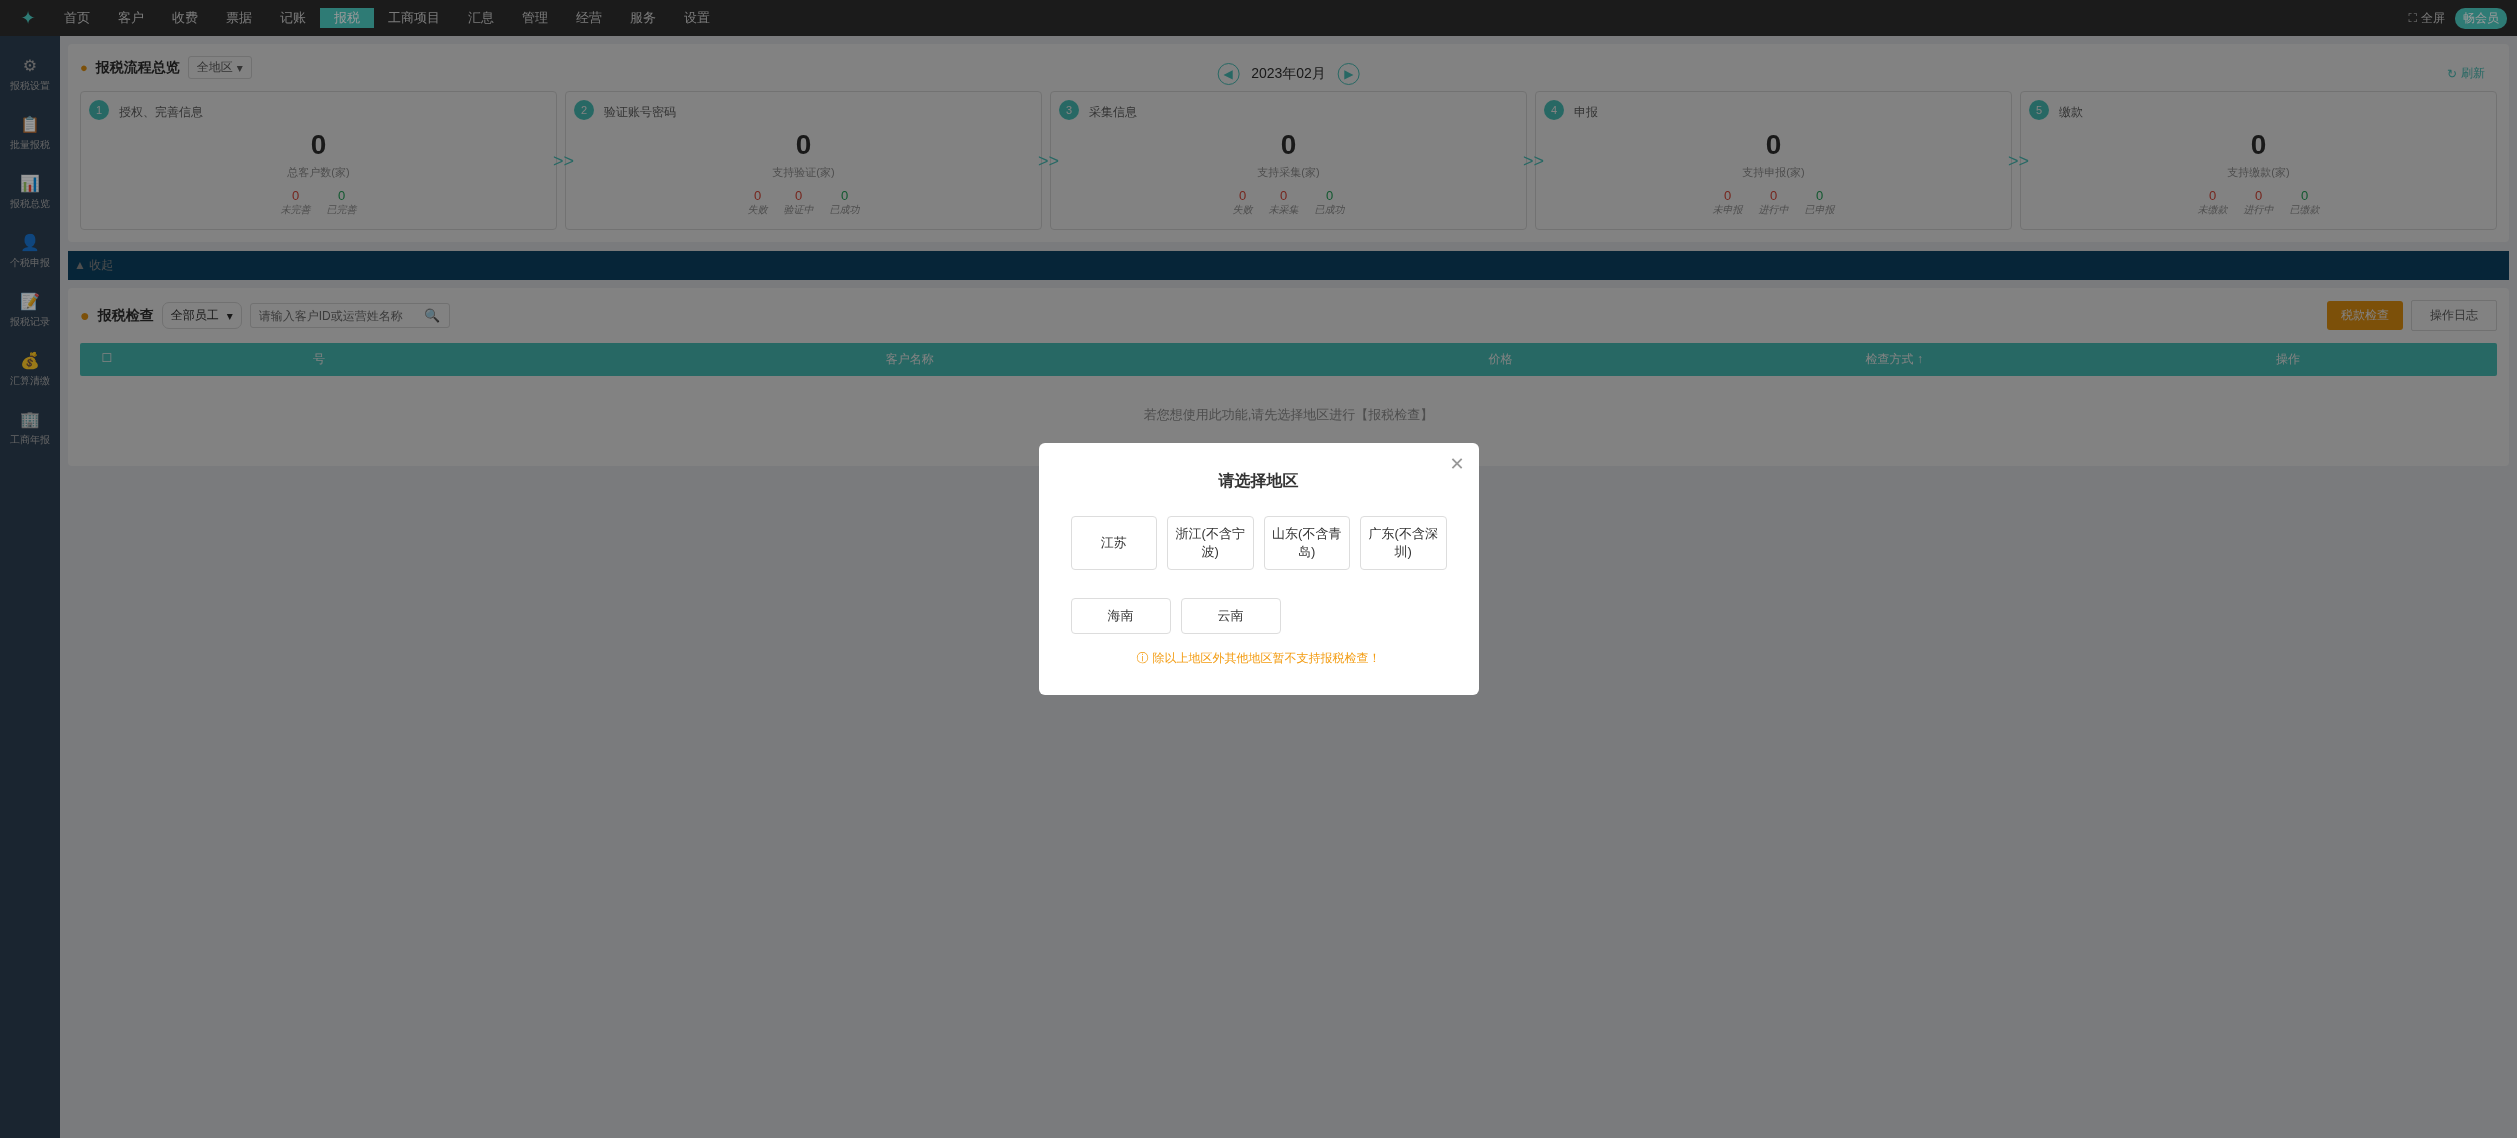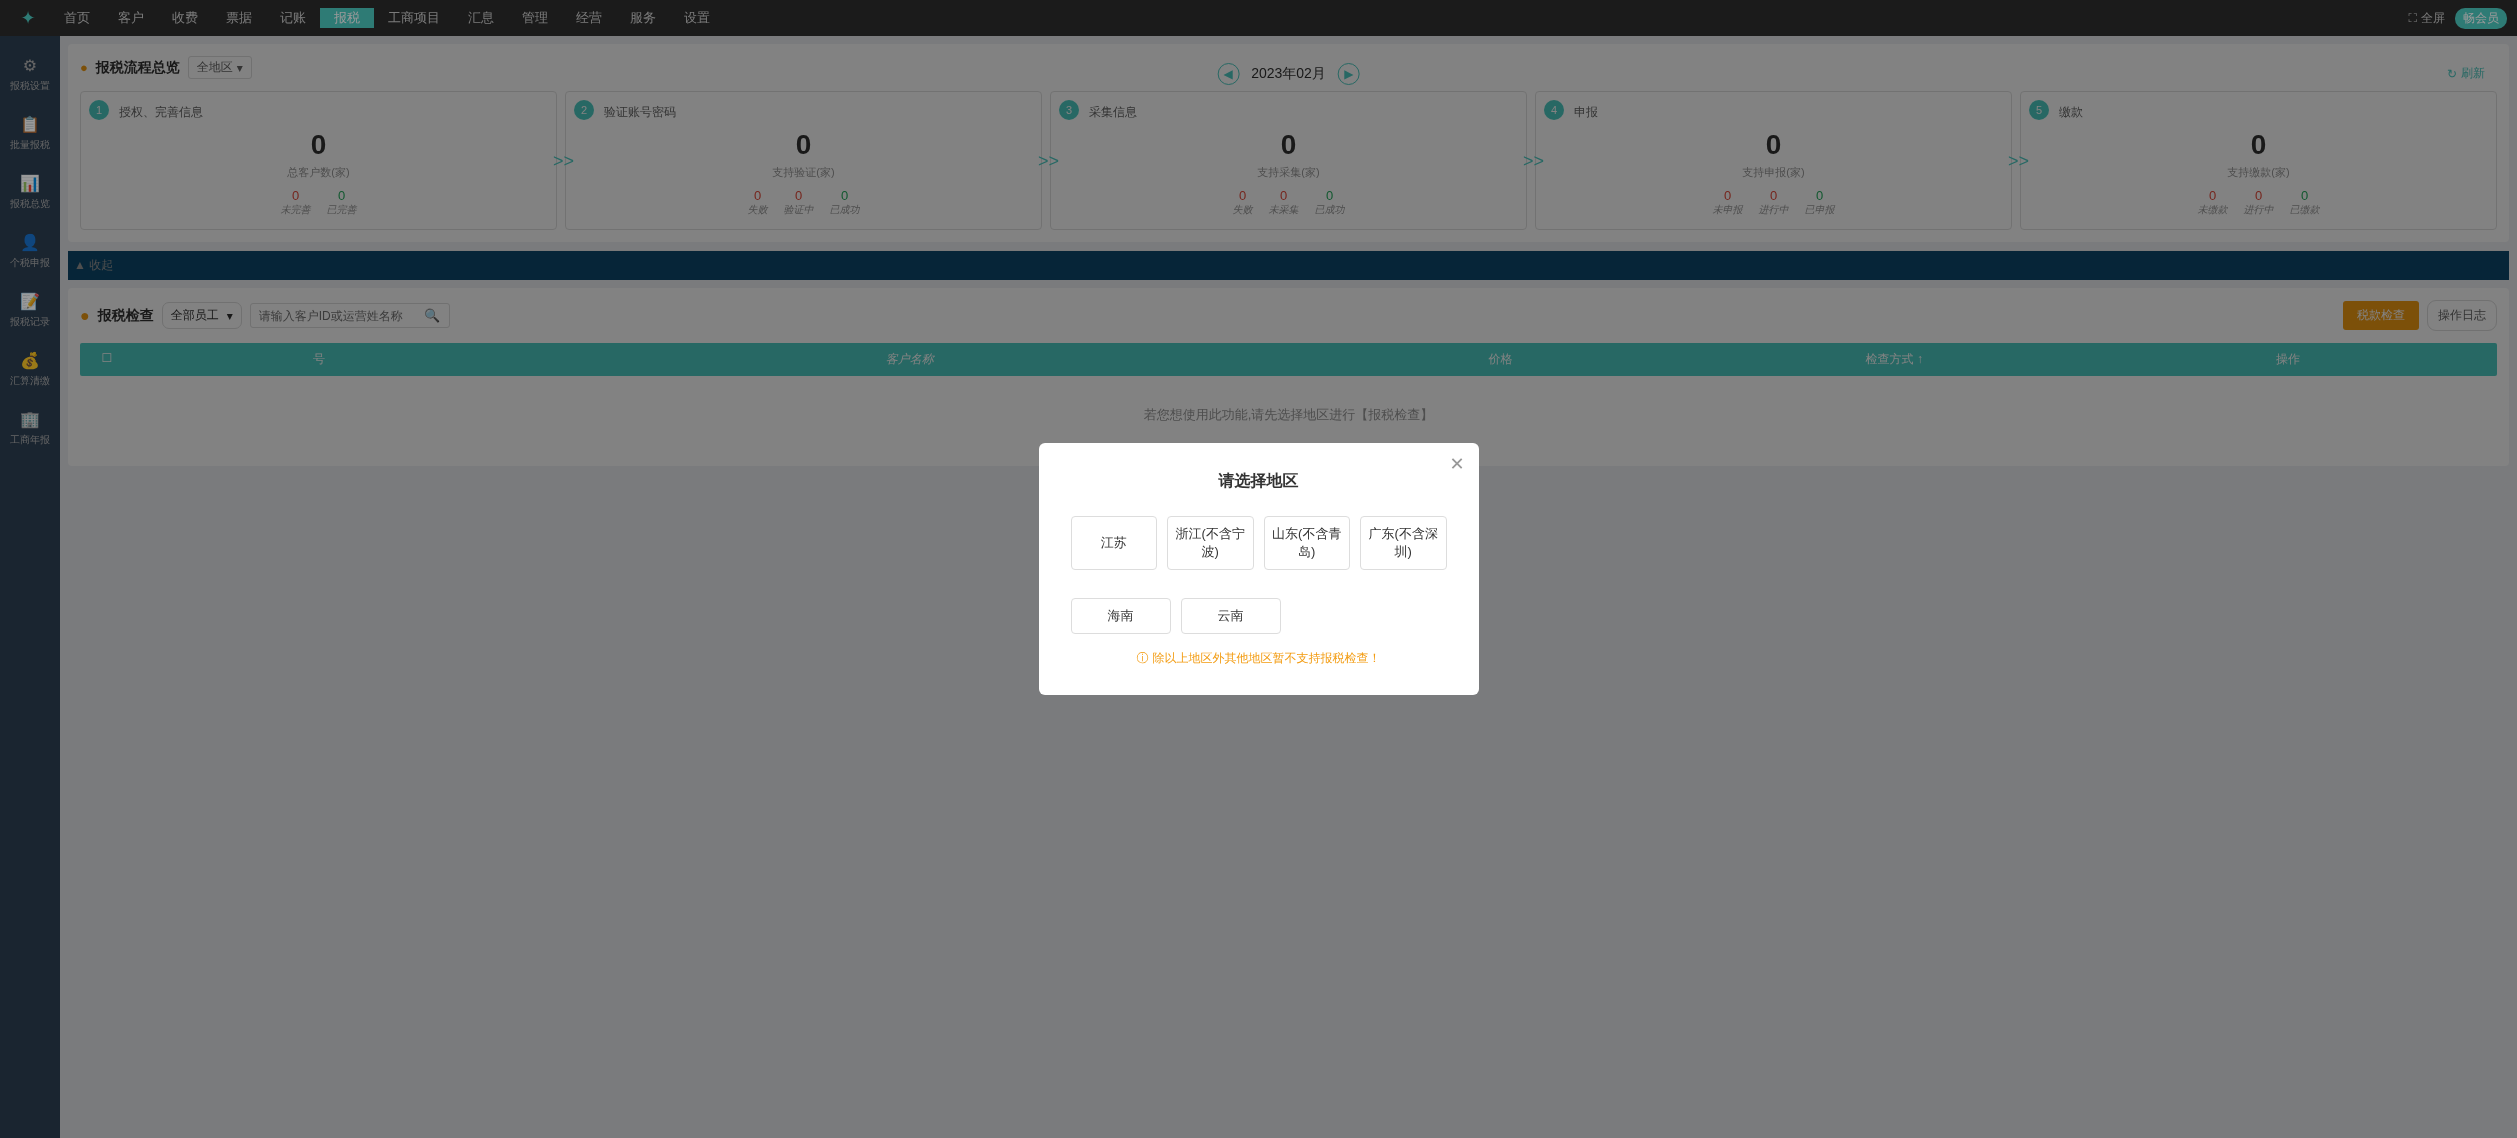--- a/index.html
+++ b/index.html
@@ -301,37 +301,37 @@
       padding: 6px 14px;
       border-radius: 3px;
       cursor: pointer;
       font-size: 12px;
       margin-left: auto;
     }
     .ops-btn {
       background: #fff;
       color: #666;
       border: 1px solid #ddd;
-      padding: 6px 10px;
-      border-radius: 9px;
+      padding: 6px 18px;
+      border-radius: 2px;
       cursor: pointer;
       font-size: 12px;
     }
 
     
     .table-header {
       background: #4ecdc4;
       color: #fff;
       display: flex;
       padding: 8px 12px;
       font-size: 12px;
       border-radius: 2px;
     }
     .table-header-col { flex: 1; text-align: center; }
-    .table-header-col.wide { flex: 2; font-style: italic; }
+    .table-header-col.wide { flex: 2; }
     .table-header-col.check-col { flex: 0 0 30px; }
     .table-empty {
       text-align: center;
       padding: 30px;
       color: #999;
       font-size: 13px;
     }
 
     
     .modal-overlay {

